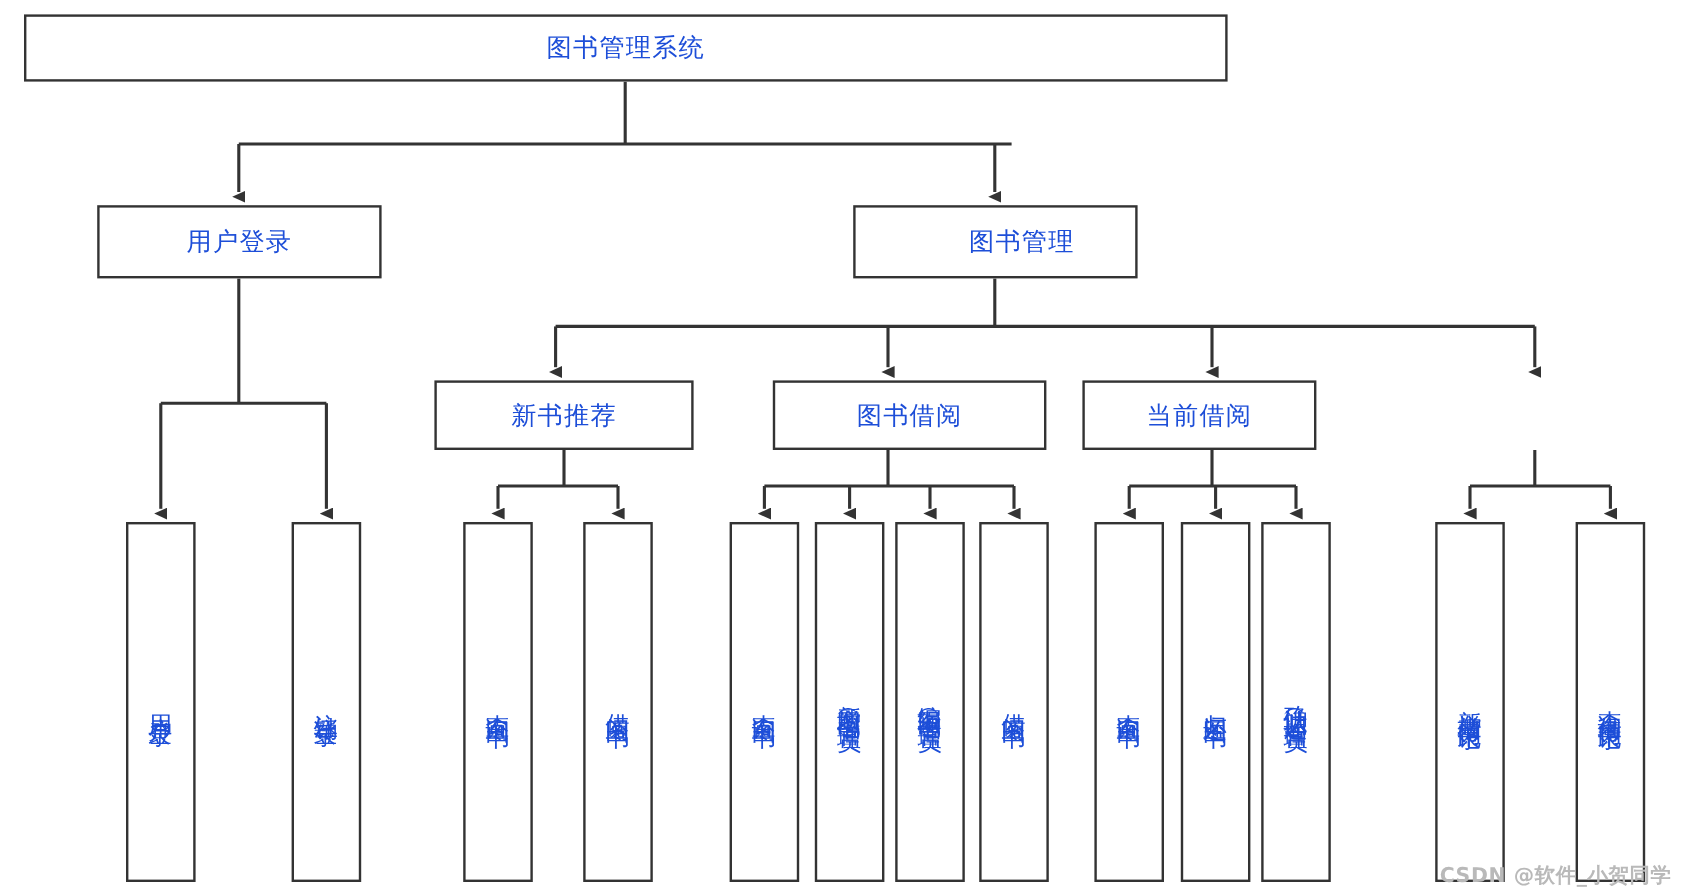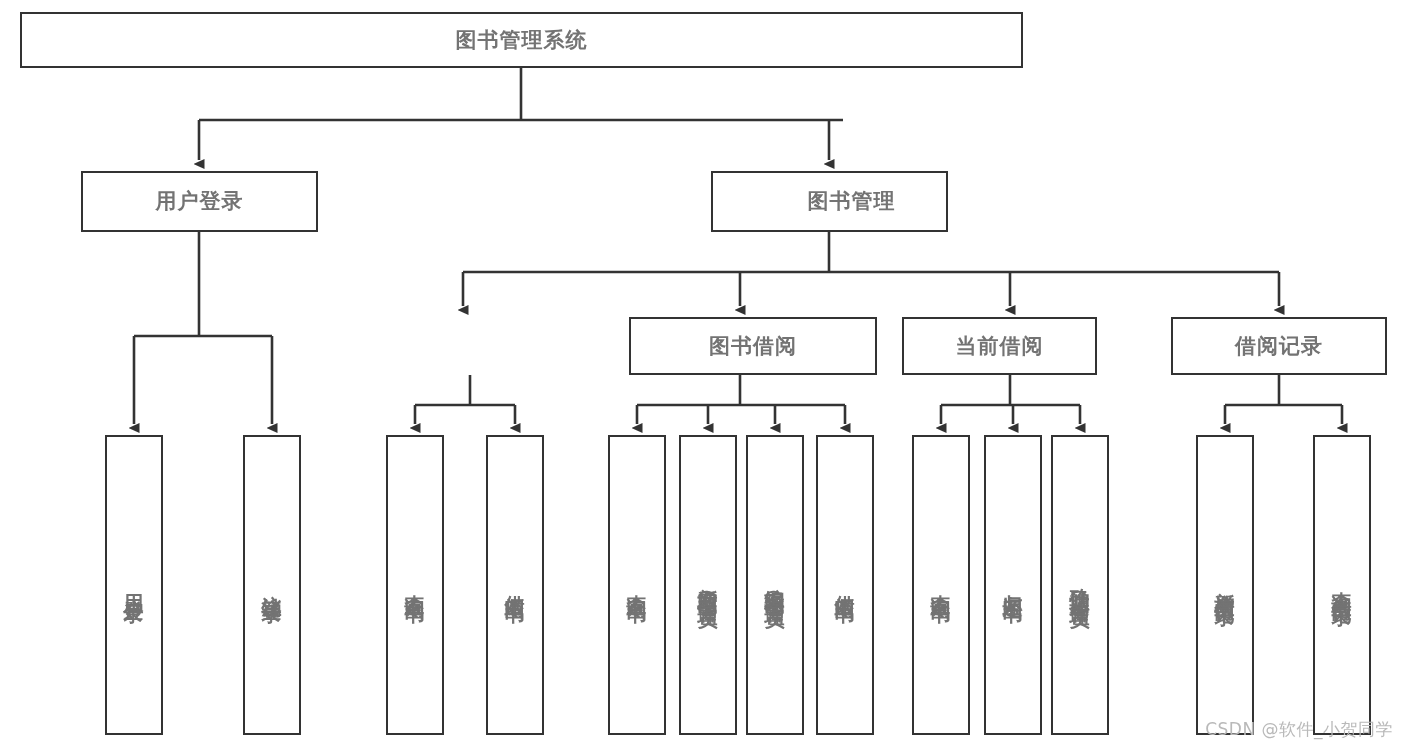--- a/index.html
+++ b/index.html
@@ -26,23 +26,22 @@
     height: 747px;
   }
   .node {
     position: absolute;
     box-sizing: border-box;
     border: 2px solid #333333;
     background: #ffffff;
     display: flex;
     align-items: center;
     justify-content: center;
-    color: #737373;
+    color: #1d4ed8;
     z-index: 2;
-    font-weight: bold;
   }
   .node-label {
     font-size: 21px;
     line-height: 1.15;
     letter-spacing: 1px;
     white-space: nowrap;
   }
   .node.leaf {
     align-items: center;
     justify-content: center;
@@ -59,20 +58,21 @@
   #watermark {
     position: absolute;
     right: 12px;
     bottom: 6px;
     font-size: 17px;
     color: #b9b9b9;
     letter-spacing: 0.5px;
     z-index: 5;
     white-space: nowrap;
     font-family: "DejaVu Sans", "Liberation Sans", sans-serif;
+    font-weight: bold;
   }
 </style>
 </head>
 <body>
 
 <div id="diagram-root">
 
   <svg id="diagram-svg" viewBox="0 0 1405 747" xmlns="http://www.w3.org/2000/svg">
     <defs>
       <marker id="arrow" markerWidth="10" markerHeight="11" refX="1" refY="5.5" orient="auto" markerUnits="userSpaceOnUse">
@@ -139,29 +139,29 @@
     <span class="node-label">图书管理系统</span>
   </div>
 
   <div class="node" id="node-l2-0" style="left: 81px; top: 171px; width: 237px; height: 61px;">
     <span class="node-label">用户登录</span>
   </div>
   <div class="node" id="node-l2-1" style="left: 711px; top: 171px; width: 237px; height: 61px; padding-left: 44px;">
     <span class="node-label">图书管理</span>
   </div>
 
-  <div class="node" id="node-l3-1" style="left: 629px; top: 317px; width: 248px; height: 58px;">
+  <div class="node" id="node-l3-0" style="left: 362px; top: 317px; width: 216px; height: 58px;">
+    <span class="node-label">新书推荐</span>
+  </div>
+  <div class="node" id="node-l3-1" style="left: 644px; top: 317px; width: 228px; height: 58px;">
     <span class="node-label">图书借阅</span>
   </div>
   <div class="node" id="node-l3-2" style="left: 902px; top: 317px; width: 195px; height: 58px;">
     <span class="node-label">当前借阅</span>
   </div>
-  <div class="node" id="node-l3-3" style="left: 1171px; top: 317px; width: 216px; height: 58px;">
-    <span class="node-label">借阅记录</span>
-  </div>
 
   <div class="node leaf" id="node-leaf-0" style="left: 105px; top: 435px; width: 58px; height: 300px;">
     <span class="node-label">用户登录</span>
   </div>
   <div class="node leaf" id="node-leaf-1" style="left: 243px; top: 435px; width: 58px; height: 300px;">
     <span class="node-label">注销登录</span>
   </div>
   <div class="node leaf" id="node-leaf-2" style="left: 386px; top: 435px; width: 58px; height: 300px;">
     <span class="node-label">查询图书</span>
   </div>

